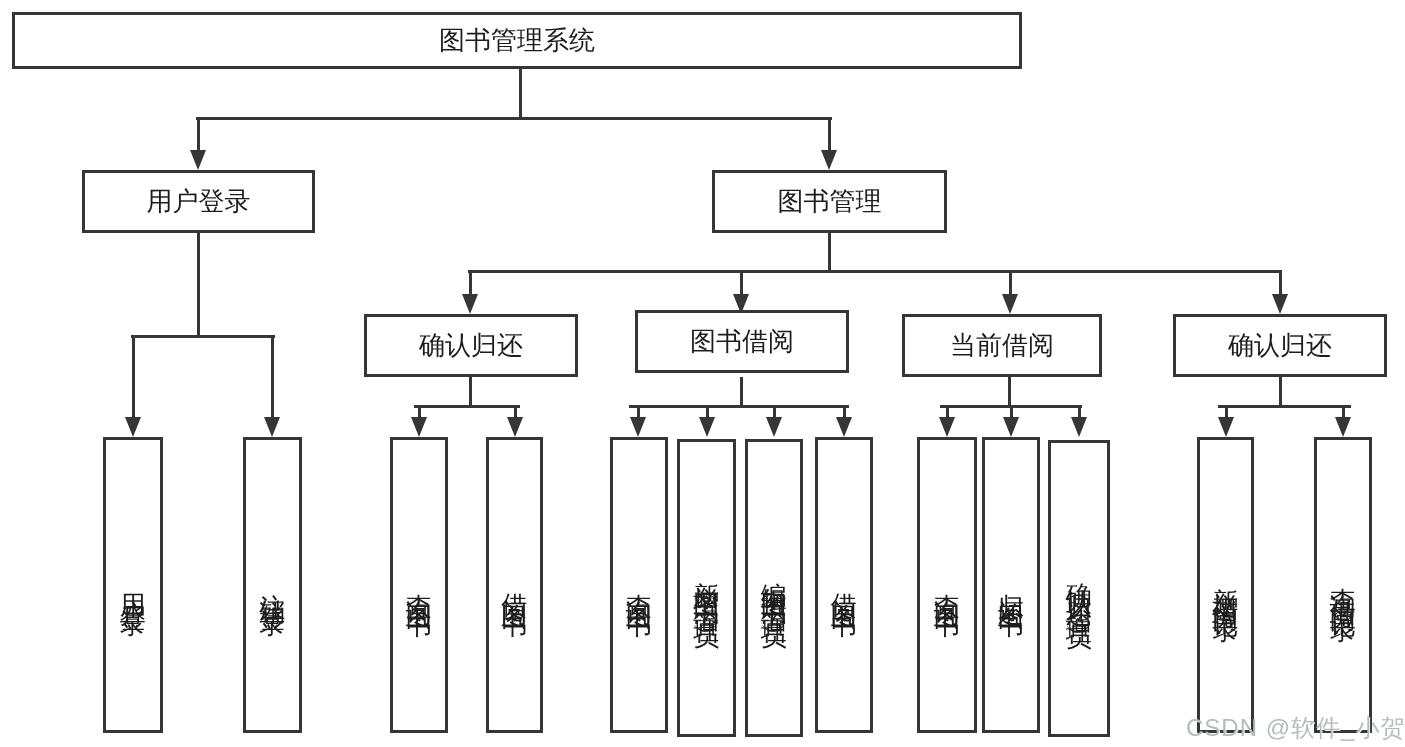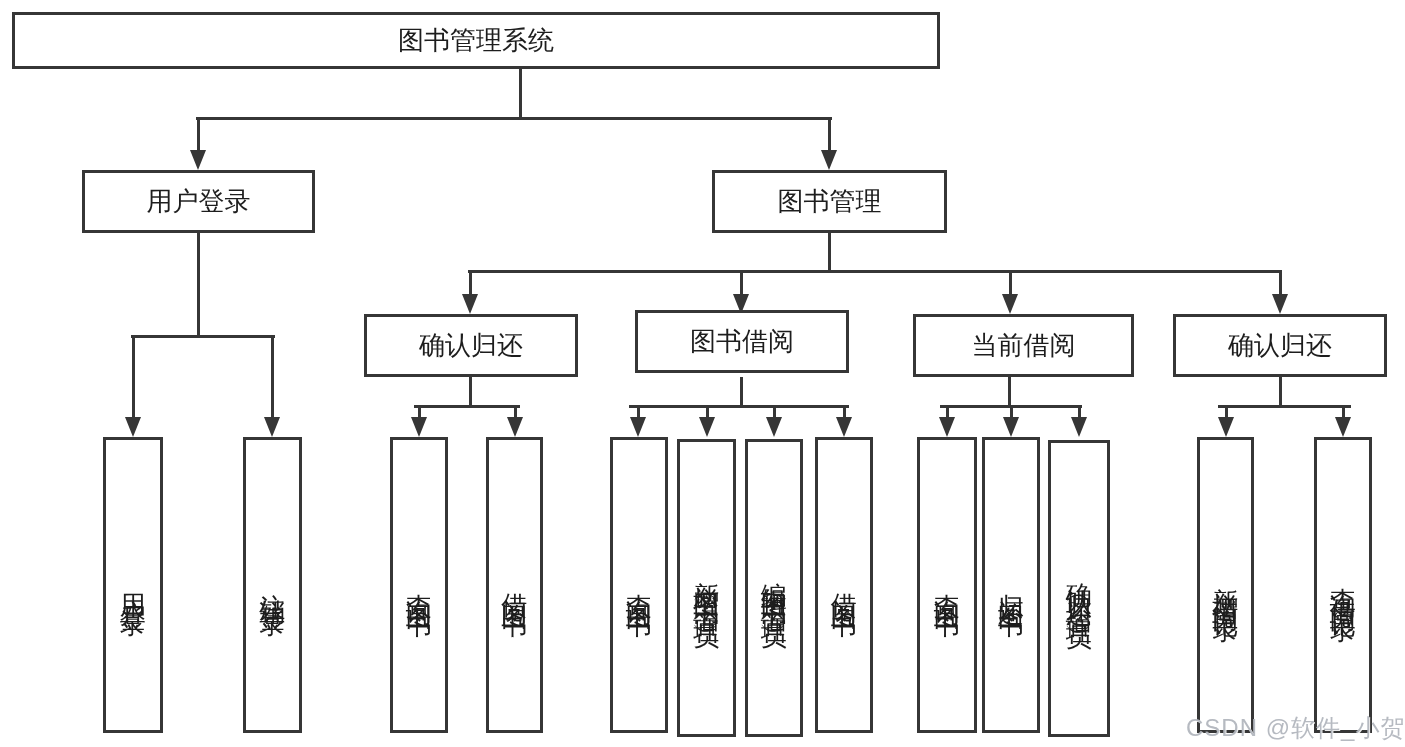--- a/index.html
+++ b/index.html
@@ -27,21 +27,21 @@
     position:absolute;left:1186px;top:712px;font-size:24px;letter-spacing:1px;
     color:rgba(178,182,190,0.95);text-shadow:1px 1px 0 rgba(255,255,255,0.9);
     z-index:10;white-space:nowrap;
   }
 </style>
 </head>
 <body>
 
 <div class="canvas">
 
-  <div class="box" style="left:12px;top:12px;width:928px;height:57px;">
+  <div class="box" style="left:12px;top:12px;width:1010px;height:57px;">
     <span>图书管理系统</span>
   </div>
 
   <div>
     <div class="line" style="left:519px;top:69px;width:3px;height:50px;"></div>
     <div class="line" style="left:196px;top:117px;width:636px;height:3px;"></div>
     <div class="arrow" style="left:197px;top:117px;height:33px;"></div>
     <div class="arrow" style="left:828px;top:117px;height:33px;"></div>
   </div>
 
@@ -67,21 +67,21 @@
     <div class="arrow" style="left:1009px;top:270px;height:24px;"></div>
     <div class="arrow" style="left:1279px;top:270px;height:24px;"></div>
   </div>
 
   <div class="box" style="left:364px;top:314px;width:214px;height:63px;">
     <span>确认归还</span>
   </div>
   <div class="box" style="left:635px;top:310px;width:214px;height:63px;">
     <span>图书借阅</span>
   </div>
-  <div class="box" style="left:902px;top:314px;width:221px;height:63px;margin-left:11px;">
+  <div class="box" style="left:902px;top:314px;width:200px;height:63px;">
     <span>当前借阅</span>
   </div>
   <div class="box" style="left:1173px;top:314px;width:214px;height:63px;">
     <span>确认归还</span>
   </div>
 
   <div>
     <div class="line" style="left:469px;top:377px;width:3px;height:31px;"></div>
     <div class="line" style="left:414px;top:405px;width:106px;height:3px;"></div>
     <div class="arrow" style="left:418px;top:405px;height:12px;"></div>

